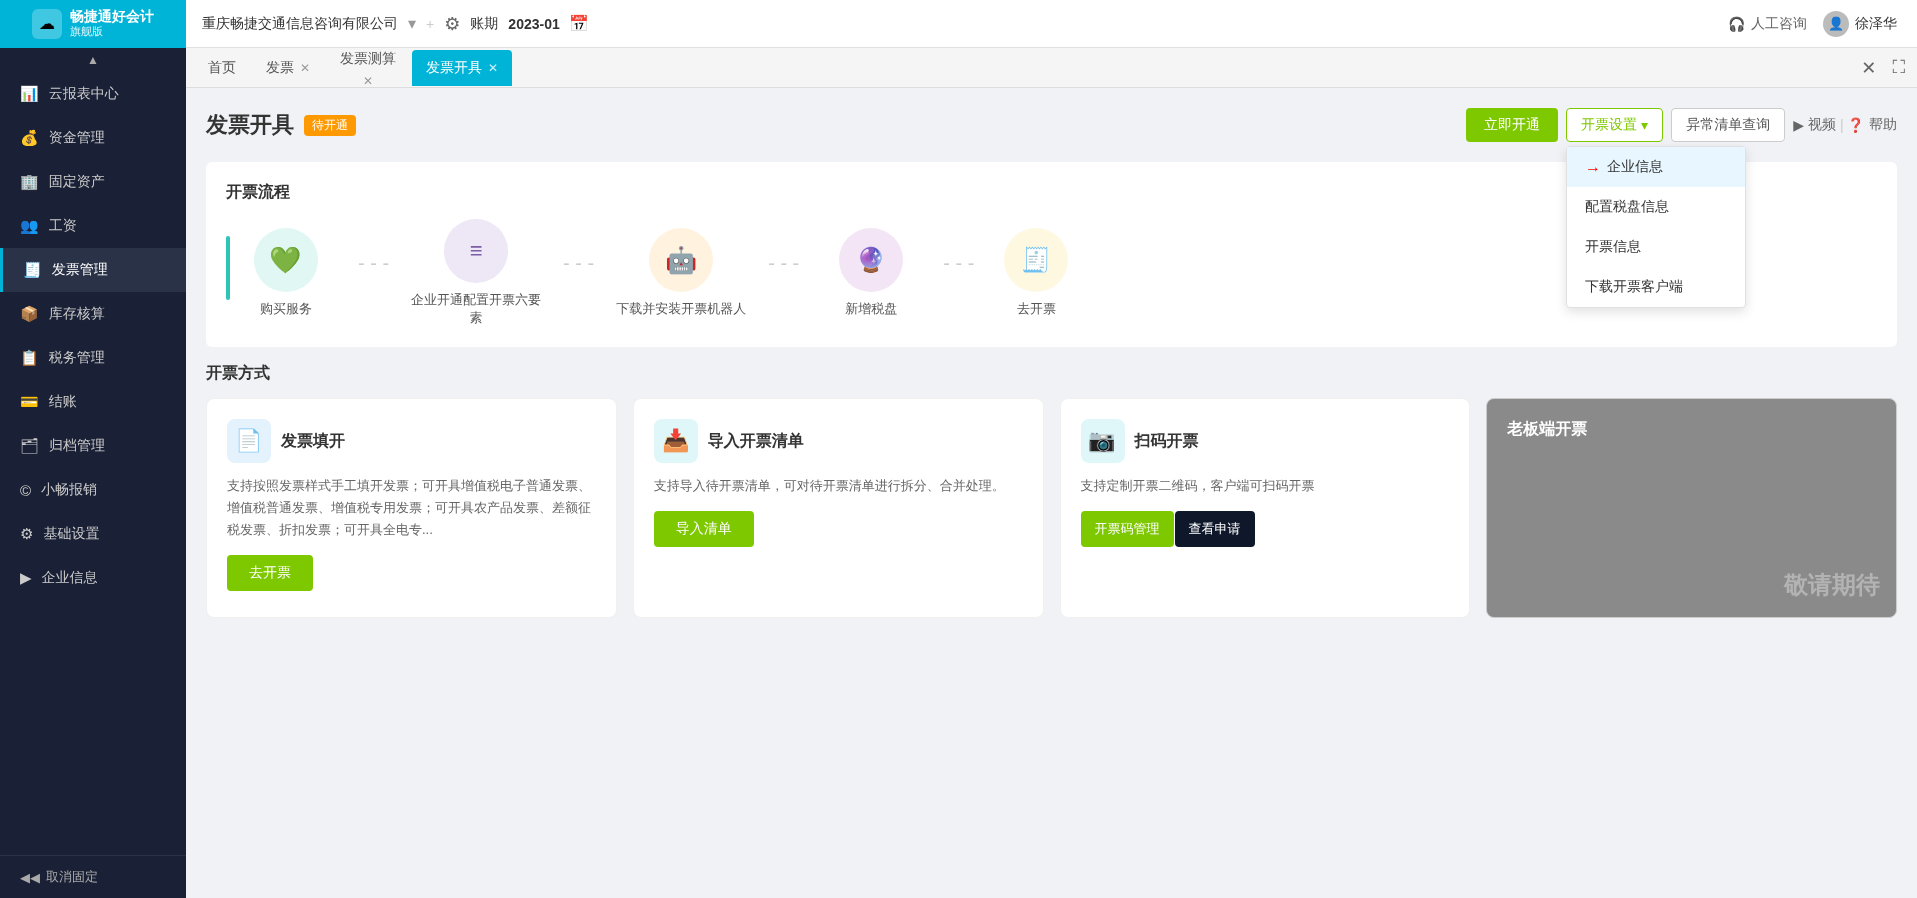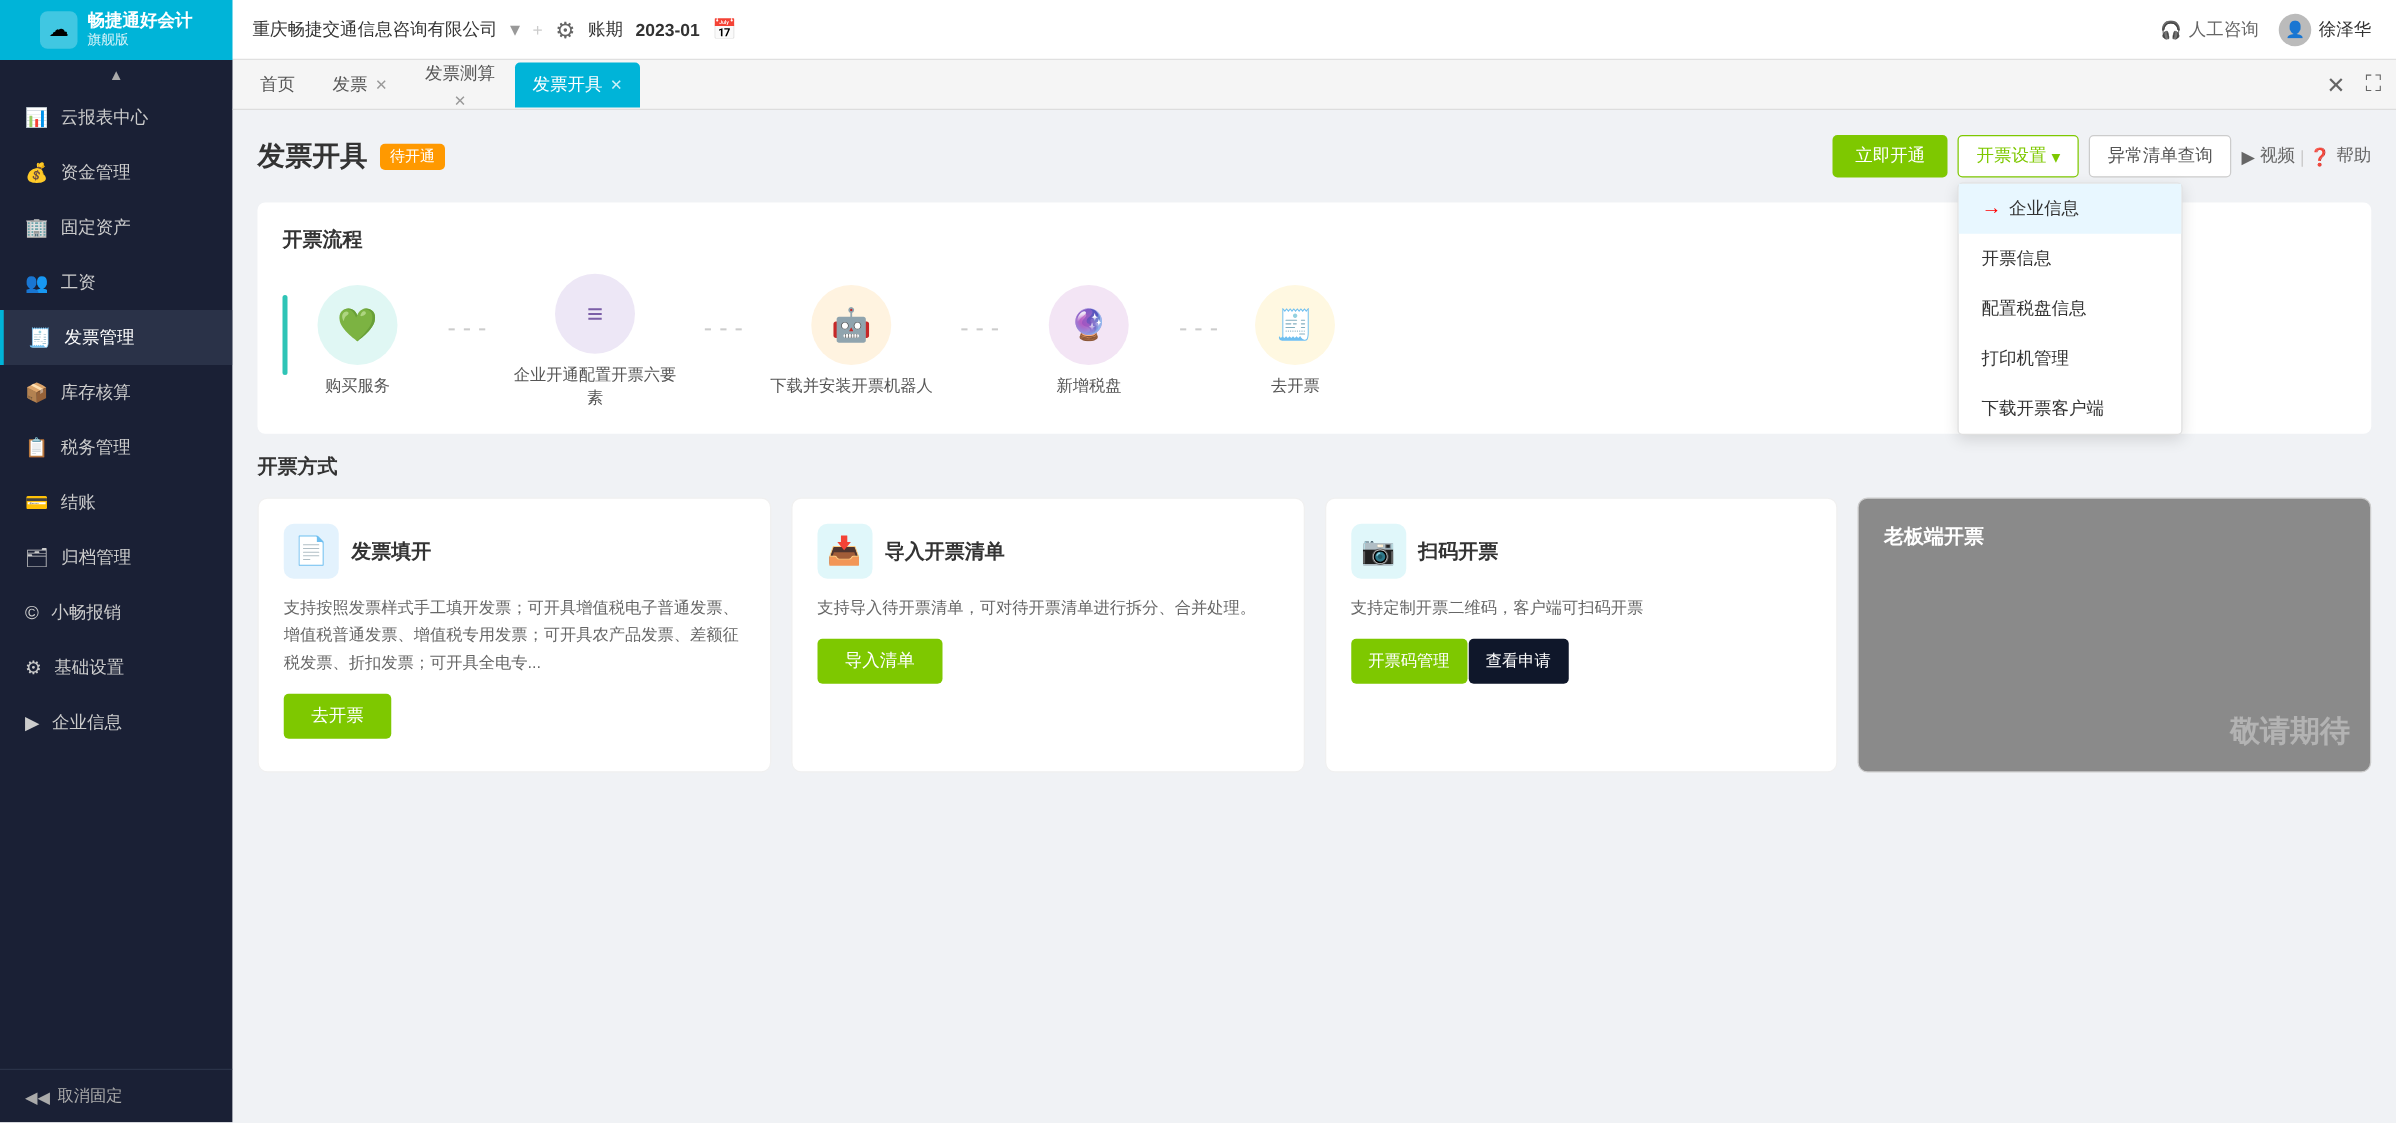--- a/index.html
+++ b/index.html
@@ -140,27 +140,24 @@
                 <span>开票设置</span>
                 <span style="color:#7ec800;">▾</span>
               </button>
 
               <div style="position:absolute;top:calc(100% + 4px);left:0;background:#fff;border:1px solid #e0e0e0;border-radius:4px;box-shadow:0 4px 12px rgba(0,0,0,0.12);z-index:999;min-width:180px;">
                 <div style="padding:11px 18px;cursor:pointer;background:#e8f7ff;color:#333;font-size:14px;display:flex;align-items:center;">
                   <span style="color:red;margin-right:6px;font-size:16px;">→</span>
                   <span>企业信息</span>
                 </div>
                 <div style="padding:11px 18px;cursor:pointer;color:#333;font-size:14px;">
+                  <span>配置税盘信息</span>
+                </div>
+                <div style="padding:11px 18px;cursor:pointer;color:#333;font-size:14px;">
                   <span>开票信息</span>
-                </div>
-                <div style="padding:11px 18px;cursor:pointer;color:#333;font-size:14px;">
-                  <span>配置税盘信息</span>
-                </div>
-                <div style="padding:11px 18px;cursor:pointer;color:#333;font-size:14px;">
-                  <span>打印机管理</span>
                 </div>
                 <div style="padding:11px 18px;cursor:pointer;color:#333;font-size:14px;">
                   <span>下载开票客户端</span>
                 </div>
               </div>
             </div>
 
             <button style="background:#fff;color:#555;border:1px solid #ccc;padding:7px 14px;border-radius:4px;cursor:pointer;font-size:14px;">异常清单查询</button>
             <div style="display:flex;align-items:center;gap:4px;color:#666;font-size:14px;cursor:pointer;">
               <span>▶</span>

